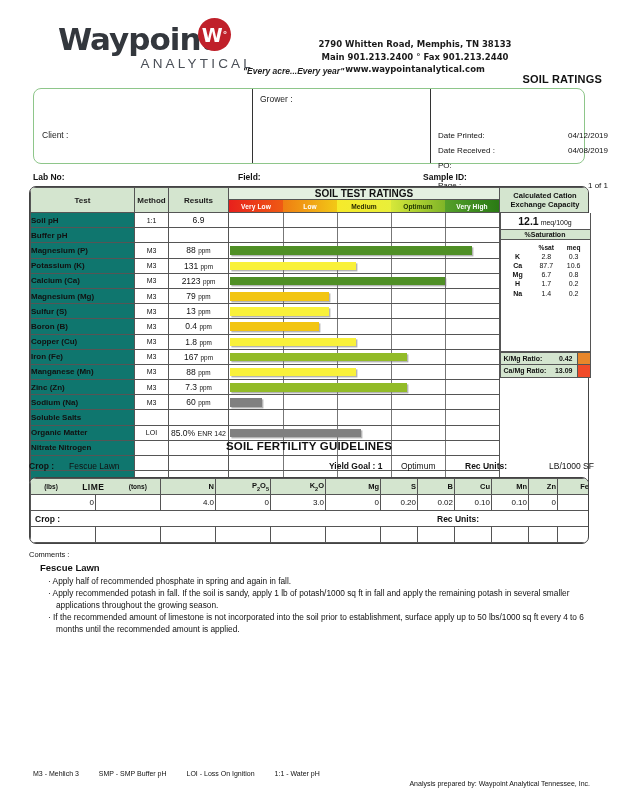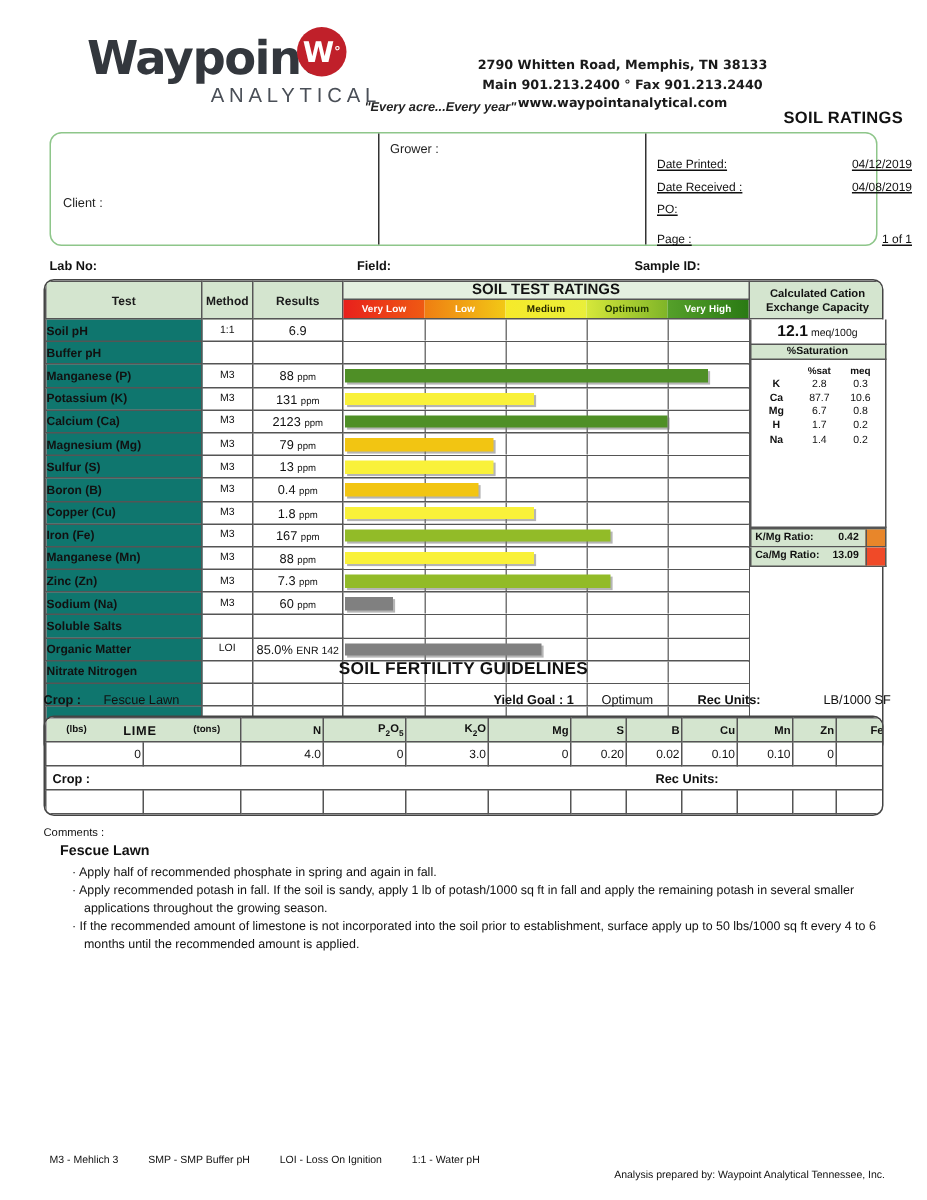--- a/index.html
+++ b/index.html
@@ -43,21 +43,21 @@
   .cg-box {
     position:absolute; left:33px; top:88px; width:552px; height:76px;
     border:1.2px solid #8ec68a; border-radius:8px; background:#fff;
   }
   .cg-box .vline { position:absolute; top:0; bottom:0; width:1.2px; background:#333; }
   .cg-box .vline.a { left:218px; }
   .cg-box .vline.b { left:396px; }
   .cg-label { position:absolute; font-size:8.5px; color:#222; }
   .client-lbl { left:8px; top:5px;margin-top:36px; }
   .grower-lbl { left:226px; top:5px; }
-  .meta { position:absolute; left:404px; top:14px; width:176px;text-decoration:underline; }
+  .meta { position:absolute; left:404px; top:40px; width:176px; }
   .meta-row { display:flex; justify-content:space-between; font-size:8px; line-height:1.85; color:#111; padding-right:6px; }
   .meta-row .mk { white-space:nowrap; }
   .meta-row .mv { white-space:nowrap; }
   .meta-row.pg { margin-top:6px; }
 
   
   .labrow { position:absolute; left:33px; top:172px; width:552px; height:14px; }
   .labrow span { position:absolute; font-size:8.5px; font-weight:bold; }
   .lab-no { left:0; }
   .field-lbl { left:205px; }
@@ -262,21 +262,21 @@
             <td class="chartcell">
               <div class="gridlines">
                 <i style="left: 20%;"></i>
                 <i style="left: 40%;"></i>
                 <i style="left: 60%;"></i>
                 <i style="left: 80%;"></i>
               </div>
             </td>
           </tr>
           <tr>
-            <td class="r-test">Manganese (P)</td>
+            <td class="r-test">Magnesium (P)</td>
             <td class="r-meth">M3</td>
             <td class="r-res"><span>88</span> <span class="unit">ppm</span></td>
             <td class="chartcell">
               <div class="gridlines">
                 <i style="left: 20%;"></i>
                 <i style="left: 40%;"></i>
                 <i style="left: 60%;"></i>
                 <i style="left: 80%;"></i>
               </div>
               <div class="bar green" style="width: 89.5%;"></div>

